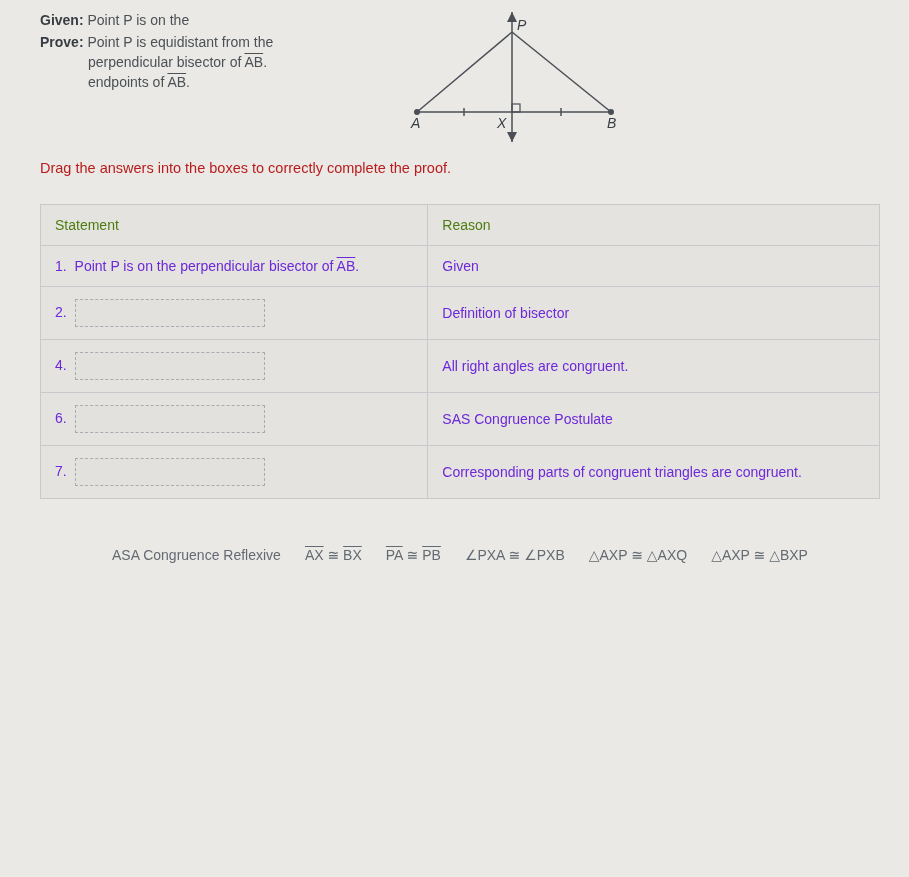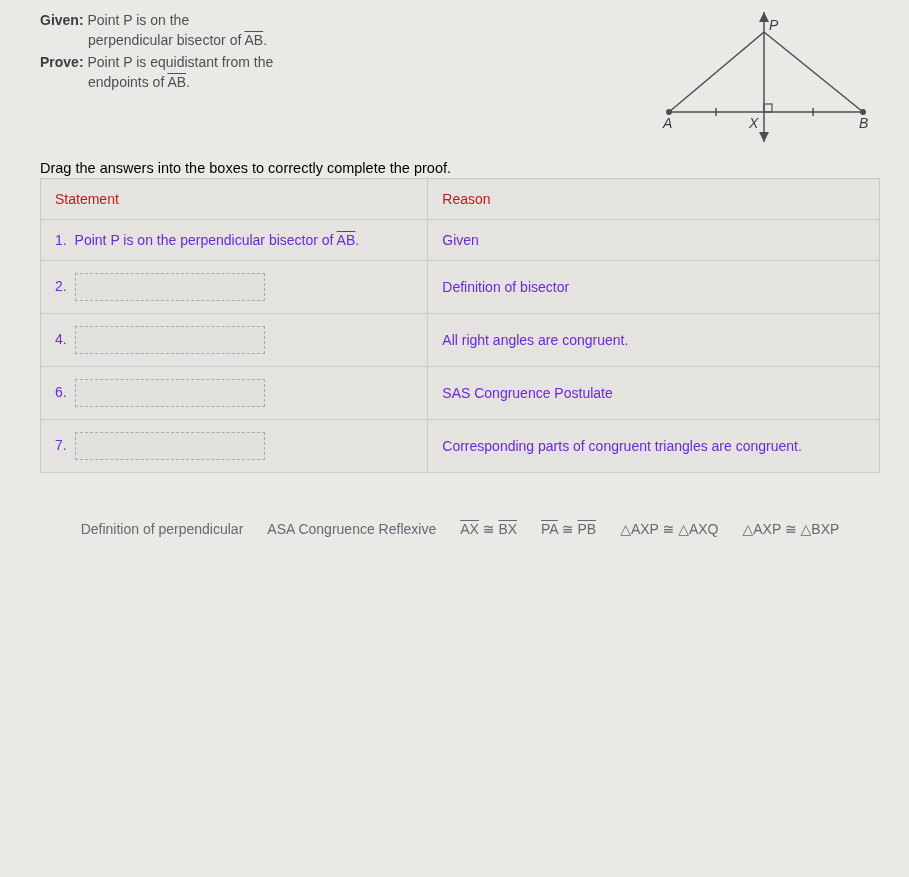--- a/index.html
+++ b/index.html
@@ -6,41 +6,41 @@
   body {
     width: 909px;
     height: 877px;
     font-family: Arial, Helvetica, sans-serif;
     background: #eae9e5;
     color: #3a3f45;
     padding: 12px 30px 12px 40px;
     position: relative;
     font-size: 14px;
   }
-  .topwrap { display:flex; gap:9px;justify-content:space-between; }
+  .topwrap { display:flex; gap:27px; }
   .topleft { flex:0 0 330px; }
   .line { margin-bottom:4px; color:#4b5157; font-size:14px; }
   .line .lbl { font-weight:bold; color:#383d43; }
   .indent { margin-left:48px; }
   .overline { text-decoration: overline; }
   .diagram { width:230px; height:130px; position:relative; }
-  .instr { margin:18px 0 2px 0; color:#000000; font-size:14.5px; }
+  .instr { margin:18px 0 28px 0; color:#b91c1c; font-size:14.5px; }
   table.proof {
     width: 840px; border-collapse: collapse;
     background:#e4e3e0;
   }
   table.proof td, table.proof th {
     border:1px solid #c7c9cc;
     padding:12px 14px;
     text-align:left;
     vertical-align: middle;
     font-size:14px;
     color:#6d28d9;
   }
-  table.proof th { font-weight:normal; color:#b91c1c; }
+  table.proof th { font-weight:normal; color:#4d7c0f; }
   .dropzone {
     display:inline-block;
     min-width:190px; min-height:28px;
     border:1.5px dashed #a7acb2;
     background:#e2e1de;
     vertical-align:middle;
   }
   .dropzone.wide { min-width:300px; }
   .num { margin-right:4px; }
   .answers {
@@ -58,26 +58,26 @@
 </style>
 </head>
 <body>
 
 <div class="topwrap">
   <div class="topleft">
     <div class="line">
       <span class="lbl">Given:</span>
       <span>Point P is on the</span>
     </div>
-    <div class="line indent">
-      <span>perpendicular bisector of </span><span class="overline">AB</span><span>.</span>
-    </div>
     <div class="line" style="margin-top:6px">
       <span class="lbl">Prove:</span>
       <span>Point P is equidistant from the</span>
+    </div>
+    <div class="line indent">
+      <span>perpendicular bisector of </span><span class="overline">AB</span><span>.</span>
     </div>
     <div class="line indent">
       <span>endpoints of </span><span class="overline">AB</span><span>.</span>
     </div>
   </div>
 
   <div class="diagram">
     <svg width="230" height="130" viewBox="0 0 230 130">
       <line x1="115" y1="0" x2="115" y2="130" stroke="#4a4f55" stroke-width="1.5"></line>
       <polygon points="115,0 110,10 120,10" fill="#4a4f55"></polygon>
@@ -146,23 +146,23 @@
       <span class="num">7.</span>
       <span class="dropzone"></span>
     </td>
     <td>Corresponding parts of congruent triangles are congruent.</td>
   </tr>
 
 </tbody>
   </table>
 
 <div class="answers">
-  <span class="ans-item">Definition of perpendicular</span>
   <span class="ans-item">ASA Congruence Reflexive</span>
   <span class="ans-item">
     <span class="overline">AX</span><span> ≅ </span><span class="overline">BX</span>
   </span>
   <span class="ans-item">
     <span class="overline">PA</span><span> ≅ </span><span class="overline">PB</span>
   </span>
+  <span class="ans-item">∠PXA ≅ ∠PXB</span>
   <span class="ans-item">△AXP ≅ △AXQ</span>
   <span class="ans-item">△AXP ≅ △BXP</span>
 </div>
 
 </body></html>

